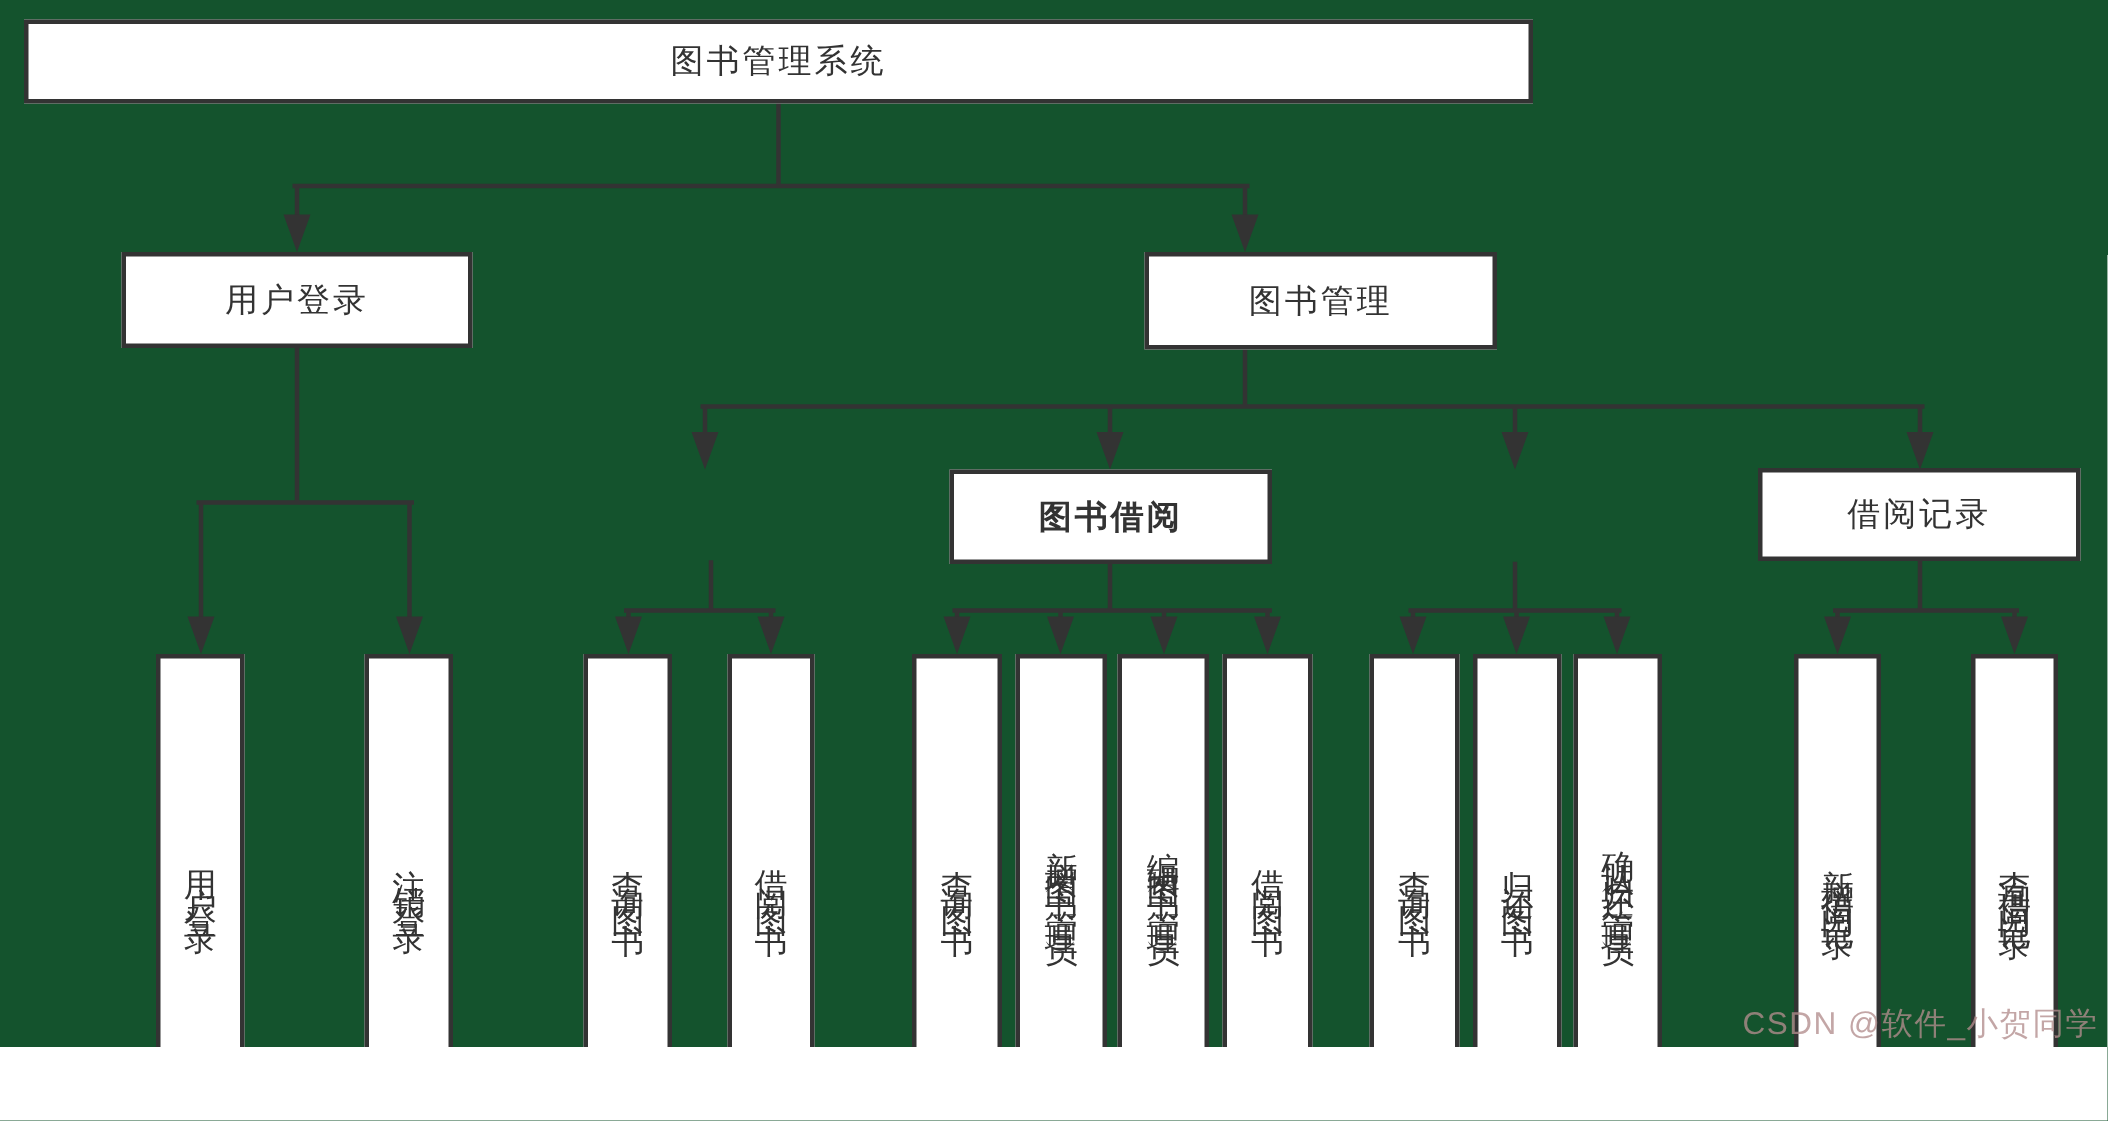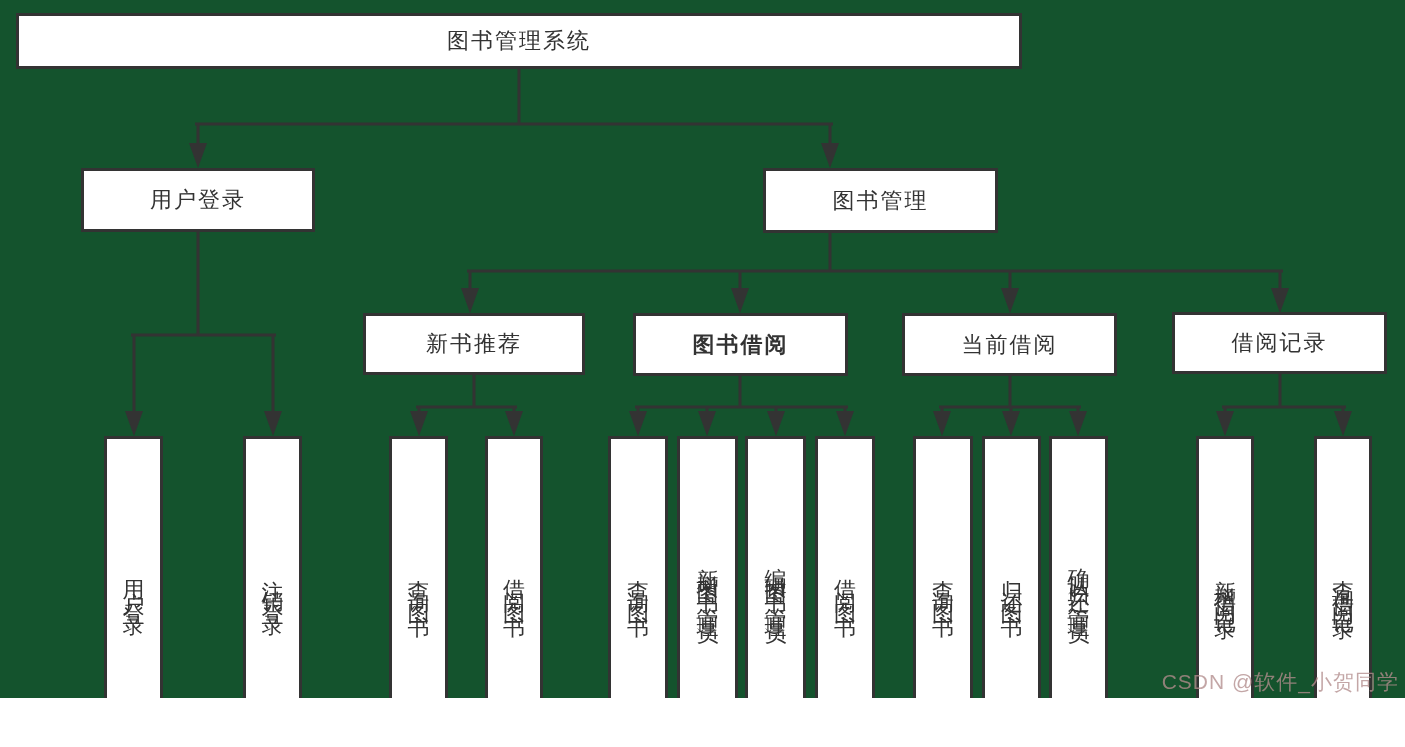--- a/index.html
+++ b/index.html
@@ -111,28 +111,22 @@
     <span>图书管理系统</span>
   </div>
 
   <div class="node h-node" style="left:81px; top:168px; width:234px; height:64px;">
     <span>用户登录</span>
   </div>
   <div class="node h-node" style="left:748px; top:168px; width:235px; height:65px;margin-left:15px;">
     <span>图书管理</span>
   </div>
 
-  <div class="node h-node" style="left:363px; top:313px; width:222px; height:62px;">
-    <span>新书推荐</span>
-  </div>
   <div class="node h-node" style="left:633px; top:313px; width:215px; height:63px;font-weight:bold;">
     <span>图书借阅</span>
-  </div>
-  <div class="node h-node" style="left:902px; top:313px; width:215px; height:63px;">
-    <span>当前借阅</span>
   </div>
   <div class="node h-node" style="left:1172px; top:312px; width:215px; height:62px;">
     <span>借阅记录</span>
   </div>
 
   <div class="node v-node" style="left:104px; width:59px;">
     <span class="vtext">用户登录</span>
   </div>
   <div class="node v-node" style="left:243px; width:59px;">
     <span class="vtext">注销登录</span>

